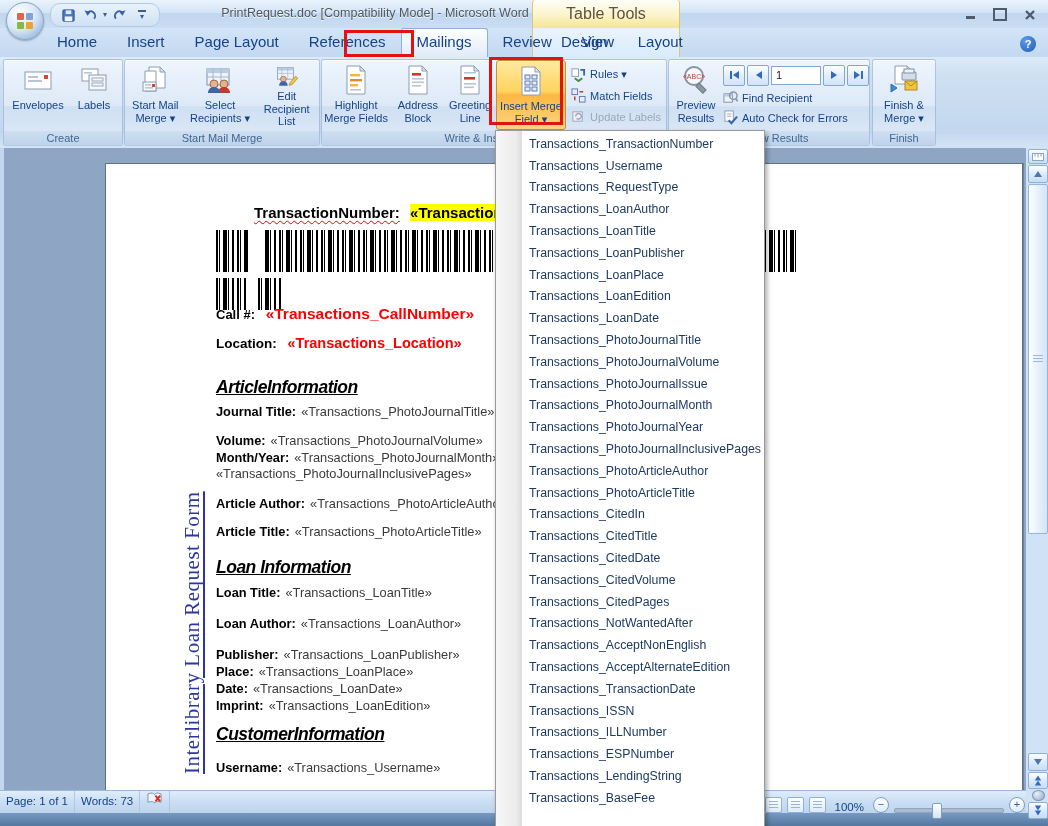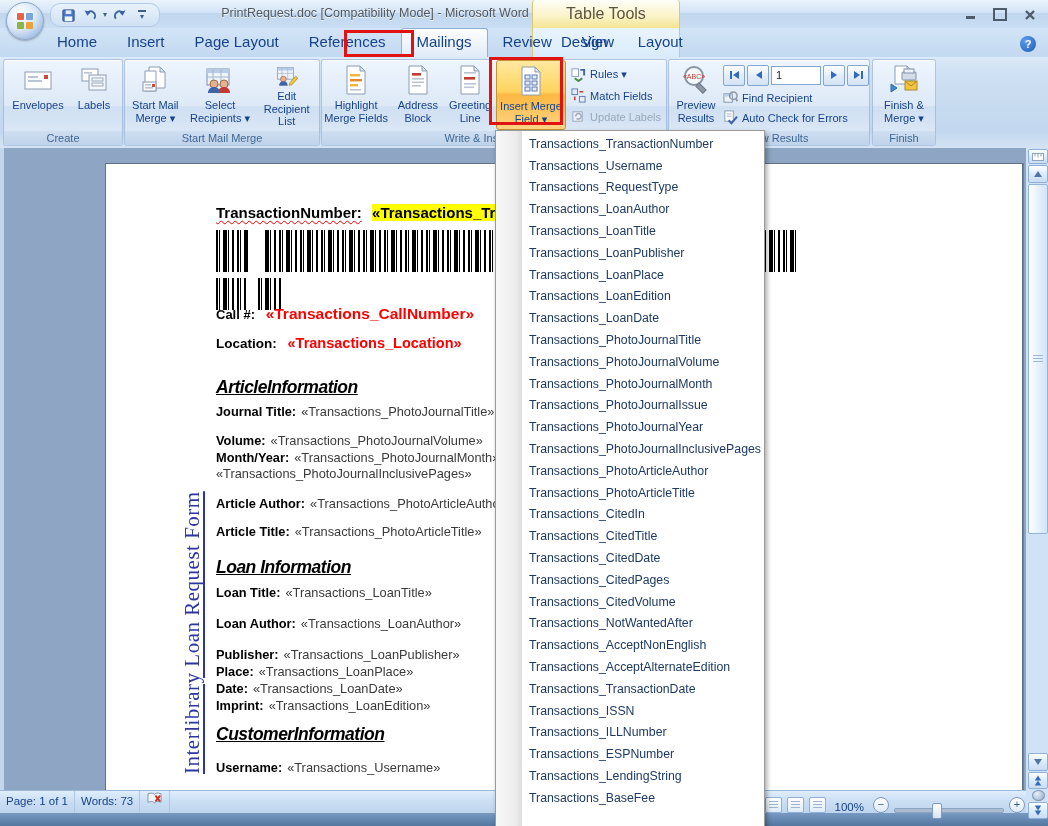--- a/index.html
+++ b/index.html
@@ -74,21 +74,21 @@
   .annot{position:absolute;border:3px solid #e01212;z-index:90;pointer-events:none;}
   
   .docarea{position:absolute;left:0;top:148px;width:1048px;height:642px;background:#8ea6c4;
     border-left:4px solid #c2d7ee;}
   .page{position:absolute;left:101px;top:15px;width:916px;height:627px;background:#ffffff;
     border:1px solid #61718a;box-shadow:1px 0 0 #6d7f96;}
   .dl{position:absolute;left:110px;white-space:nowrap;font-size:12.8px;color:#000;}
   .dl .lbl{font-weight:bold;color:#000;}
   .dl .val{color:#3a3a3a;margin-left:5px;}
   .dl .valred{color:#ff0000;font-weight:bold;margin-left:7px;}
-  .squig{text-decoration:underline wavy #e00;text-decoration-thickness:1px;text-underline-offset:2px;}
+  .squig{text-decoration:underline wavy #e00;text-decoration-thickness:1px;text-underline-offset:2px;margin-left:38px;}
   .hl{background:#ffff00;font-weight:bold;}
   .heading{position:absolute;left:110px;font-size:17.5px;font-weight:bold;font-style:italic;
     text-decoration:underline;letter-spacing:-0.5px;color:#000;white-space:nowrap;}
   .barcode{position:absolute;height:42px;
     background-image:repeating-linear-gradient(90deg,#000 0 2px,#fff 2px 3px,#000 3px 4px,#fff 4px 7px,#000 7px 11px,#fff 11px 12px,#000 12px 13px,#fff 13px 16px,#000 16px 18px,#fff 18px 21px);}
   .vtext{position:absolute;left:74px;top:274px;height:336px;writing-mode:vertical-rl;
     transform:rotate(180deg);font-family:"Liberation Serif",serif;font-size:21px;
     color:#2c35a0;text-decoration:underline;letter-spacing:.5px;white-space:nowrap;}
   
   .menu{position:absolute;left:495px;top:130px;width:268px;height:700px;background:#fff;
@@ -578,31 +578,31 @@
         <li class="menu-item">Transactions_Username</li>
         <li class="menu-item">Transactions_RequestType</li>
         <li class="menu-item">Transactions_LoanAuthor</li>
         <li class="menu-item">Transactions_LoanTitle</li>
         <li class="menu-item">Transactions_LoanPublisher</li>
         <li class="menu-item">Transactions_LoanPlace</li>
         <li class="menu-item">Transactions_LoanEdition</li>
         <li class="menu-item">Transactions_LoanDate</li>
         <li class="menu-item">Transactions_PhotoJournalTitle</li>
         <li class="menu-item">Transactions_PhotoJournalVolume</li>
+        <li class="menu-item">Transactions_PhotoJournalIssue</li>
         <li class="menu-item">Transactions_PhotoJournalMonth</li>
-        <li class="menu-item">Transactions_PhotoJournalIssue</li>
         <li class="menu-item">Transactions_PhotoJournalYear</li>
         <li class="menu-item">Transactions_PhotoJournalInclusivePages</li>
         <li class="menu-item">Transactions_PhotoArticleAuthor</li>
         <li class="menu-item">Transactions_PhotoArticleTitle</li>
         <li class="menu-item">Transactions_CitedIn</li>
         <li class="menu-item">Transactions_CitedTitle</li>
         <li class="menu-item">Transactions_CitedDate</li>
+        <li class="menu-item">Transactions_CitedVolume</li>
         <li class="menu-item">Transactions_CitedPages</li>
-        <li class="menu-item">Transactions_CitedVolume</li>
         <li class="menu-item">Transactions_NotWantedAfter</li>
         <li class="menu-item">Transactions_AcceptNonEnglish</li>
         <li class="menu-item">Transactions_AcceptAlternateEdition</li>
         <li class="menu-item">Transactions_TransactionDate</li>
         <li class="menu-item">Transactions_ISSN</li>
         <li class="menu-item">Transactions_ILLNumber</li>
         <li class="menu-item">Transactions_ESPNumber</li>
         <li class="menu-item">Transactions_LendingString</li>
         <li class="menu-item">Transactions_BaseFee</li>
       </ul>

